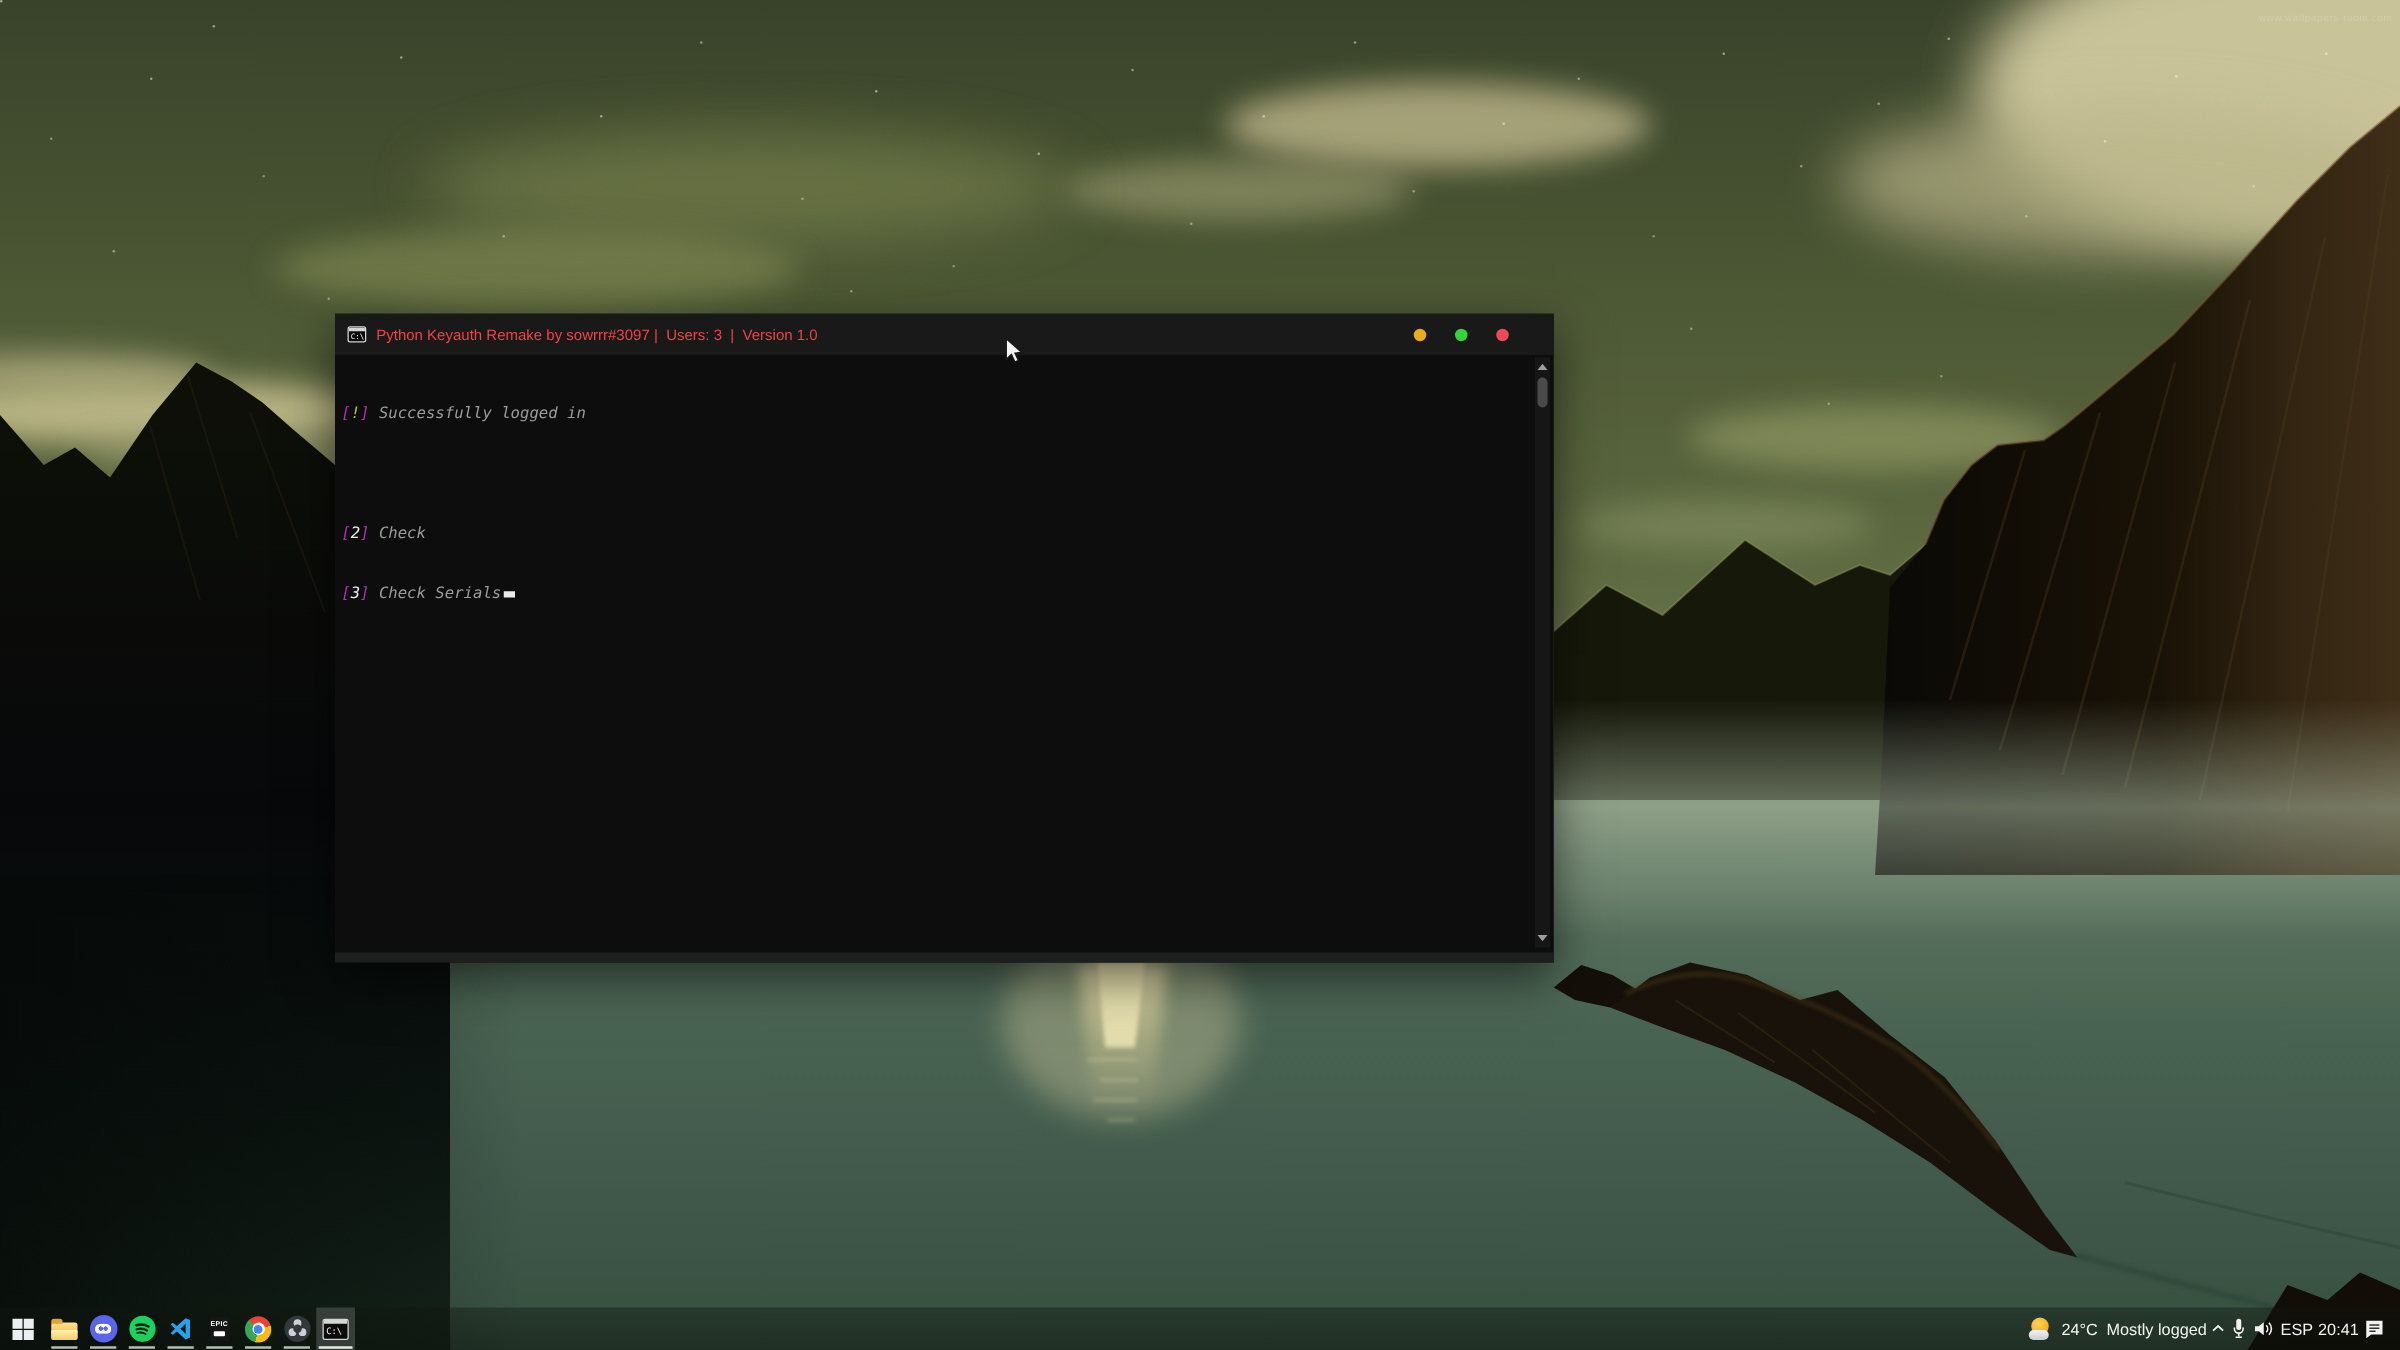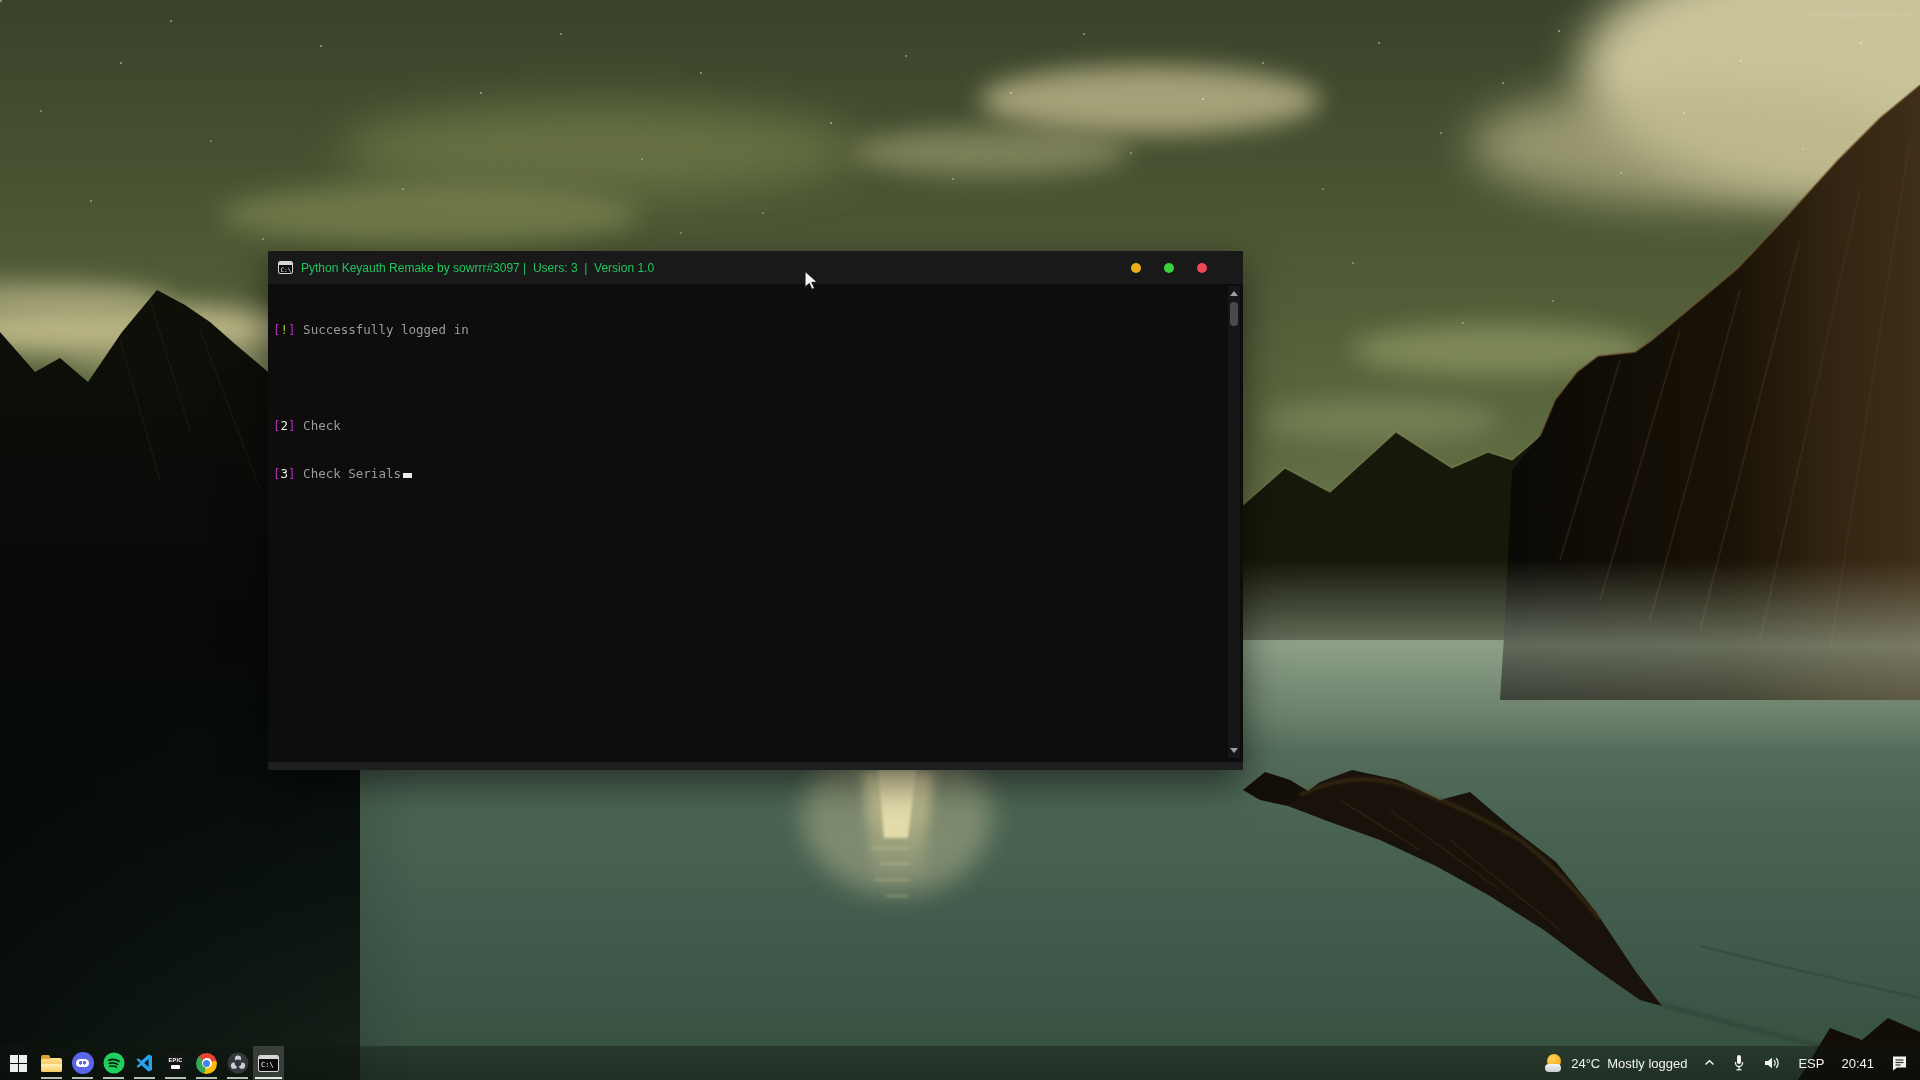--- a/index.html
+++ b/index.html
@@ -23,27 +23,27 @@
       1740px 60px rgba(255,255,248,.5),1802px 148px rgba(255,255,248,.35),1860px 42px rgba(255,255,248,.5),
       262px 238px rgba(255,255,248,.4),680px 232px rgba(255,255,248,.4),1352px 262px rgba(255,255,248,.4),
       1462px 322px rgba(255,255,248,.35),1552px 300px rgba(255,255,248,.35); }
   #watermark { position:absolute; top:10px; right:6px; font-size:8px; letter-spacing:.5px;
     color:rgba(220,220,195,.38); }
 
   
   #terminal { position:absolute; left:268px; top:251px; width:975px; height:519px;
     background:#0d0d0d; box-shadow:0 14px 36px rgba(0,0,0,.55); }
   .titlebar { height:33px; background:#191919; display:flex; align-items:center; padding:0 10px; }
-  .title-text { color:#22c55e; font-size:12px; margin-left:8px; white-space:pre; }
+  .title-text { color:#ef4444; font-size:12px; margin-left:8px; white-space:pre; }
   .dots { margin-left:auto; margin-right:26px; display:flex; gap:23px; }
   .dot { width:10px; height:10px; border-radius:50%; }
   .dot-min { background:#e9ac1b; } .dot-max { background:#37d23c; } .dot-close { background:#ee4957; }
 
   .term-body { position:relative; height:478px; padding:6px 24px 0 5px;
-    font-family:"DejaVu Sans Mono", monospace; font-size:12.5px; line-height:16px; white-space:pre; }
+    font-family:"DejaVu Sans Mono", monospace; font-size:12.5px; line-height:16px; white-space:pre;font-style:italic; }
   .term-bottom { height:8px; background:#1d1f1f; }
   .bk { color:#b92ab9; } .mk { color:#a6c52f; } .num { color:#ededed; } .txt { color:#9b9b9b; }
   .cursor { display:inline-block; width:9px; height:5px; background:#eaeaea; margin-left:2px; }
 
   .scrollbar { position:absolute; top:2px; right:3px; bottom:4px; width:12px; background:#161616; }
   .sb-up, .sb-down { position:absolute; left:2px; width:0; height:0;
     border-left:4px solid transparent; border-right:4px solid transparent; }
   .sb-up { top:5px; border-bottom:5px solid #9aa0a0; }
   .sb-down { bottom:5px; border-top:5px solid #9aa0a0; }
   .sb-thumb { position:absolute; top:16px; left:2px; width:8px; height:24px; background:#4a4a4a; border-radius:4px; }
@@ -91,21 +91,21 @@
     display:flex; align-items:center; justify-content:center; }
   .chrome i b { width:7px; height:7px; border-radius:50%; background:#4285f4; }
 
   .epic { width:16px; height:20px; background:#161616; border-radius:2.5px; color:#fff;
     display:flex; flex-direction:column; align-items:center; justify-content:center;
     font-size:5.5px; font-weight:bold; letter-spacing:.3px; }
   .epic::after { content:""; width:9px; height:4px; background:#fff; border-radius:1px; margin-top:1.5px; }
 
   
   #tray { position:absolute; right:0; top:0; height:34px; display:flex; align-items:center;
-    gap:17px; padding-right:12px; color:#f2f2f2; font-size:13px; }
+    gap:4px; padding-right:12px; color:#f2f2f2; font-size:13px; }
   .weather { display:flex; align-items:center; gap:7px; }
   .sun { position:relative; width:19px; height:19px; }
   .sun::before { content:""; position:absolute; top:0; left:2px; width:14px; height:14px; border-radius:50%;
     background:radial-gradient(circle at 40% 35%, #ffd257, #f59e0b); }
   .sun::after { content:""; position:absolute; bottom:1px; left:0; width:16px; height:8px; border-radius:8px;
     background:linear-gradient(#f4f4f6,#c9ccd2); }
   .tray-ico { display:flex; align-items:center; justify-content:center; }
 
   
   #cursor { position:absolute; left:804px; top:270px; }

